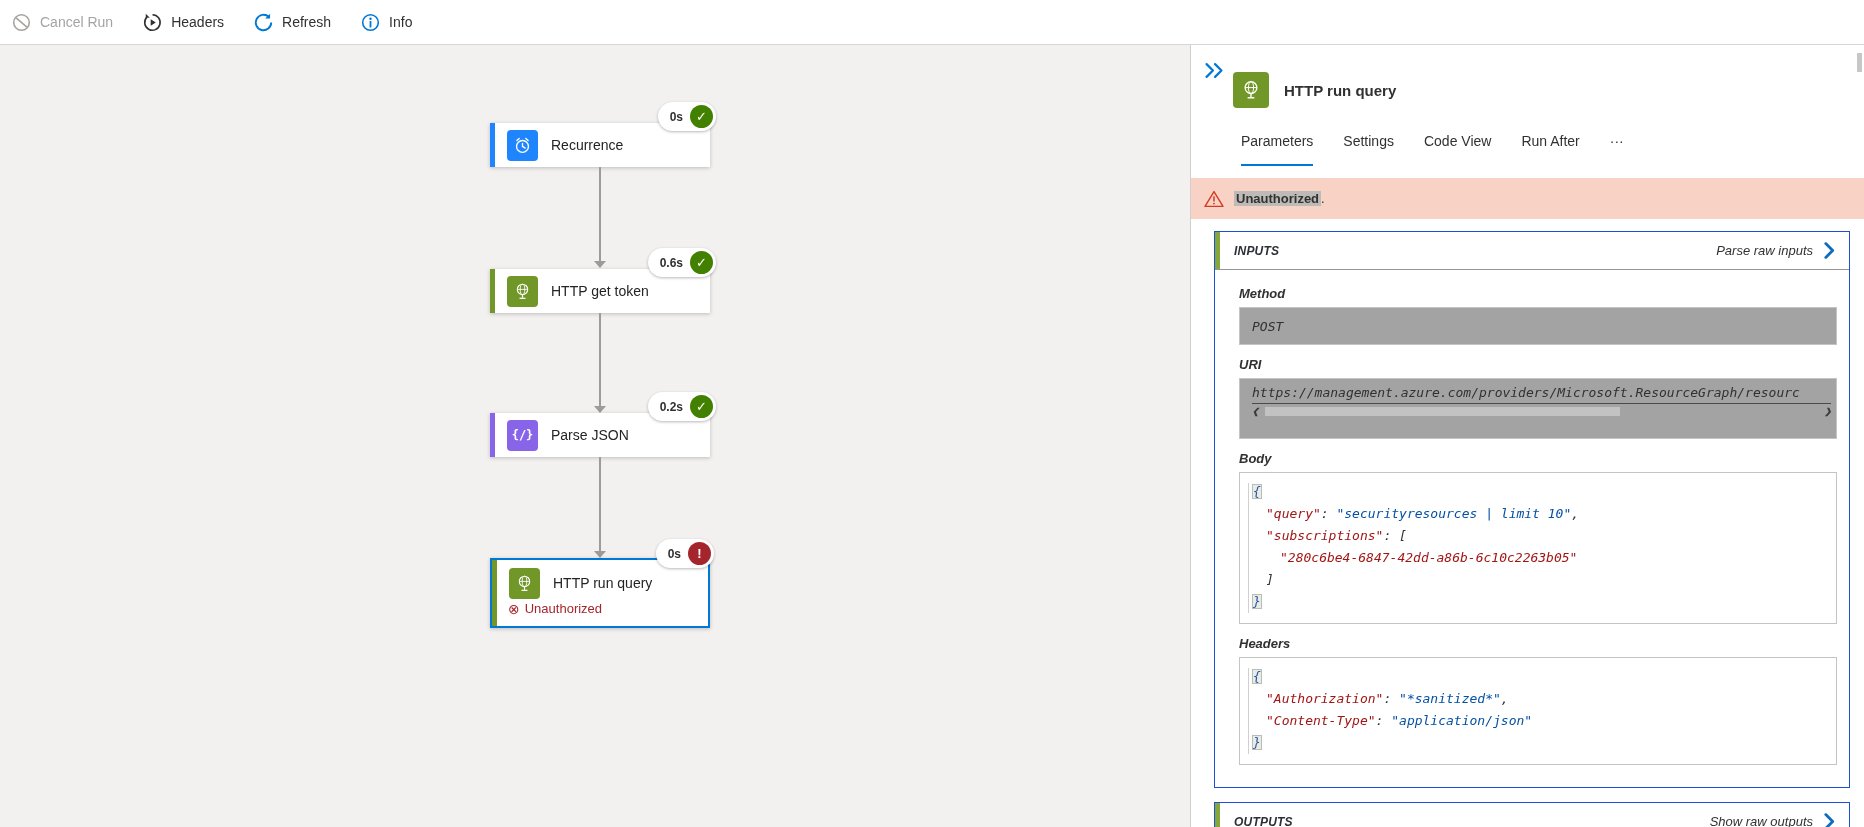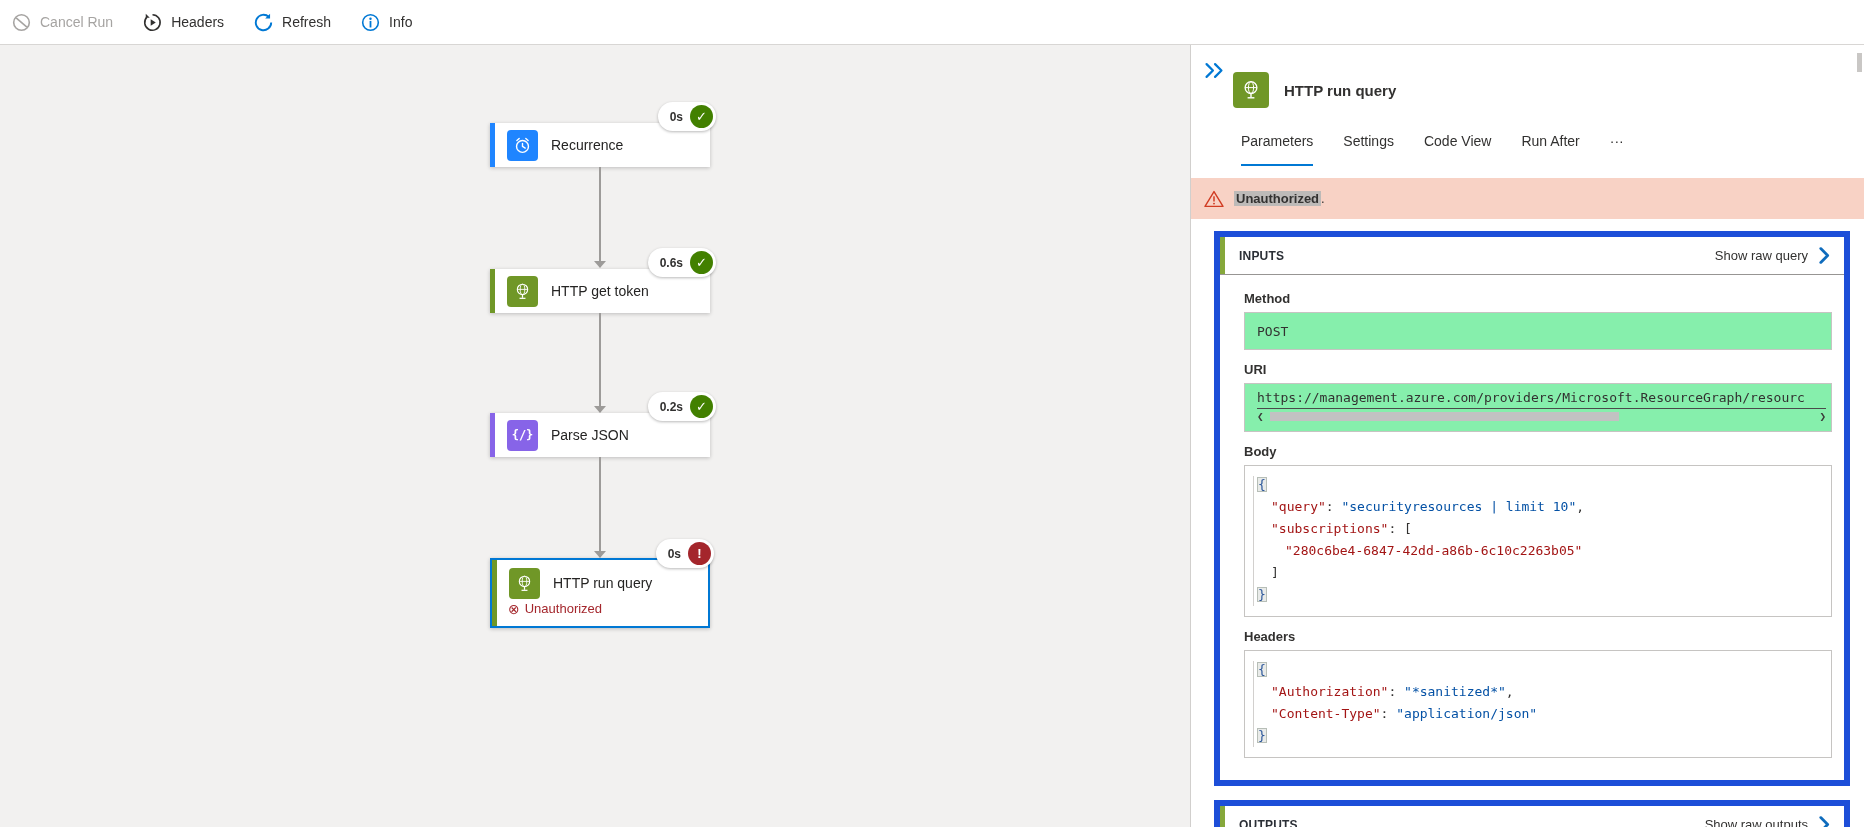--- a/index.html
+++ b/index.html
@@ -69,34 +69,34 @@
 
   .tabs { display:flex; gap:30px; margin:25px 0 0 50px; font-size:14px; }
   .tab { padding-bottom:15px; cursor:pointer; color:#323130; }
   .tab.active { border-bottom:2px solid #0078d4; }
 
   .banner { height:41px; margin-top:12px; background:#f8d2c5; display:flex; align-items:center;
             padding-left:13px; font-size:13px; }
   .banner-text { font-weight:bold; background:#bdbab8; padding:0 2px; margin-left:10px; }
 
   .panel-content { padding:12px 14px 0 23px; }
-  .section-card { border:6px solid #1d4ed8; background:#fff; }
+  .section-card { border:1px solid #1d4ed8; background:#fff;font-style:italic; }
   .section-card + .section-card { margin-top:14px; }
   .section-header { position:relative; height:38px; display:flex; align-items:center;
                     border-bottom:1px solid #979593; padding:0 14px 0 19px; }
   .section-header::before { content:""; position:absolute; left:0; top:0; bottom:0; width:5px; background:#86a83b; }
   .section-title { font-size:12px; font-weight:bold; color:#2b2f36; letter-spacing:.2px; }
   .show-raw { margin-left:auto; display:flex; align-items:center; gap:11px; font-size:13px;
               color:#323130; cursor:pointer; }
   .section-body { padding:4px 12px 22px 24px; }
   .field-label { font-size:13px; font-weight:bold; color:#323130; margin:12px 0 6px; }
   .mono { font-family:"DejaVu Sans Mono","Liberation Mono",monospace; }
   .text-input { border:1px solid #c6c4c2; min-height:38px; display:flex; align-items:center;
-                padding:0 12px; font-size:13px; color:#323130; background:#86efac; }
-  .uri-input { height:49px; flex-direction:column; align-items:stretch; padding:6px 5px 2px 12px; }
+                padding:0 12px; font-size:13px; color:#323130; background:#a3a3a3; }
+  .uri-input { height:61px; flex-direction:column; align-items:stretch; padding:6px 5px 2px 12px; }
   .uri-text { white-space:nowrap; overflow:hidden; border-bottom:1px solid #4a4a4a; padding-bottom:3px; }
   .uri-scroll { display:flex; align-items:center; height:14px; }
   .scroll-arrow { font-size:11px; color:#3b3a39; line-height:1; font-weight:bold; }
   .scroll-track { flex:1; position:relative; height:9px; margin:1px 5px 0 5px; }
   .scroll-thumb { position:absolute; left:1px; top:0; bottom:0; width:64%; background:#c2c2c2; }
 
   .code-box { position:relative; border:1px solid #c6c4c2; font-size:13px; line-height:22px;
               padding:8px 12px 10px 10px; color:#323130; }
   .code-box::before { content:""; position:absolute; left:8px; top:10px; bottom:10px; width:1px; background:#d2d0ce; }
   .cl { padding-left:2px; white-space:pre; }
@@ -285,21 +285,21 @@
         <span class="banner-text">Unauthorized</span>
         <span>.</span>
       </div>
 
       <div class="panel-content">
 
         <div class="section-card">
           <div class="section-header">
             <span class="section-title">INPUTS</span>
             <span class="show-raw">
-              <span>Show raw query</span>
+              <span>Parse raw inputs</span>
               <svg viewBox="0 0 10 16" width="11" height="17">
                   <path d="M1.5 1.5 l6.5 6.5 -6.5 6.5" fill="none" stroke="#0f6cbd" stroke-width="2.6" stroke-linecap="round" stroke-linejoin="round"></path>
                 </svg>
             </span>
           </div>
           <div class="section-body">
             <div class="field-label">Method</div>
             <div class="text-input mono">
               <span>POST</span>
             </div>

